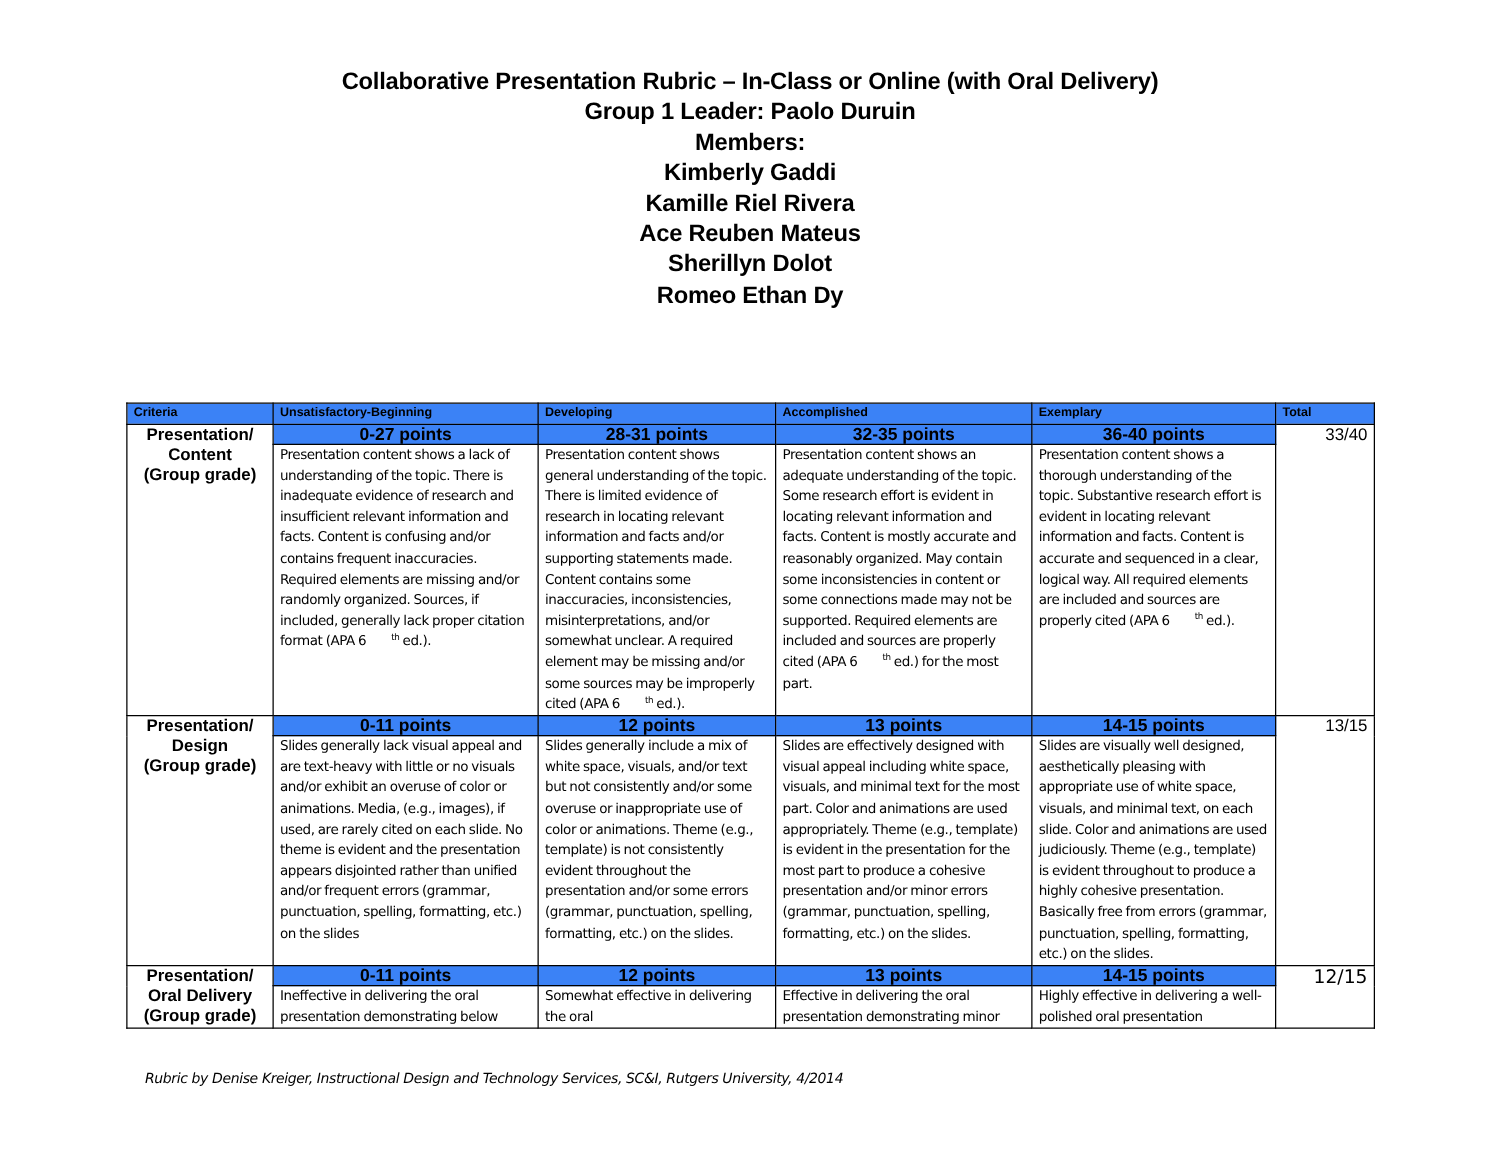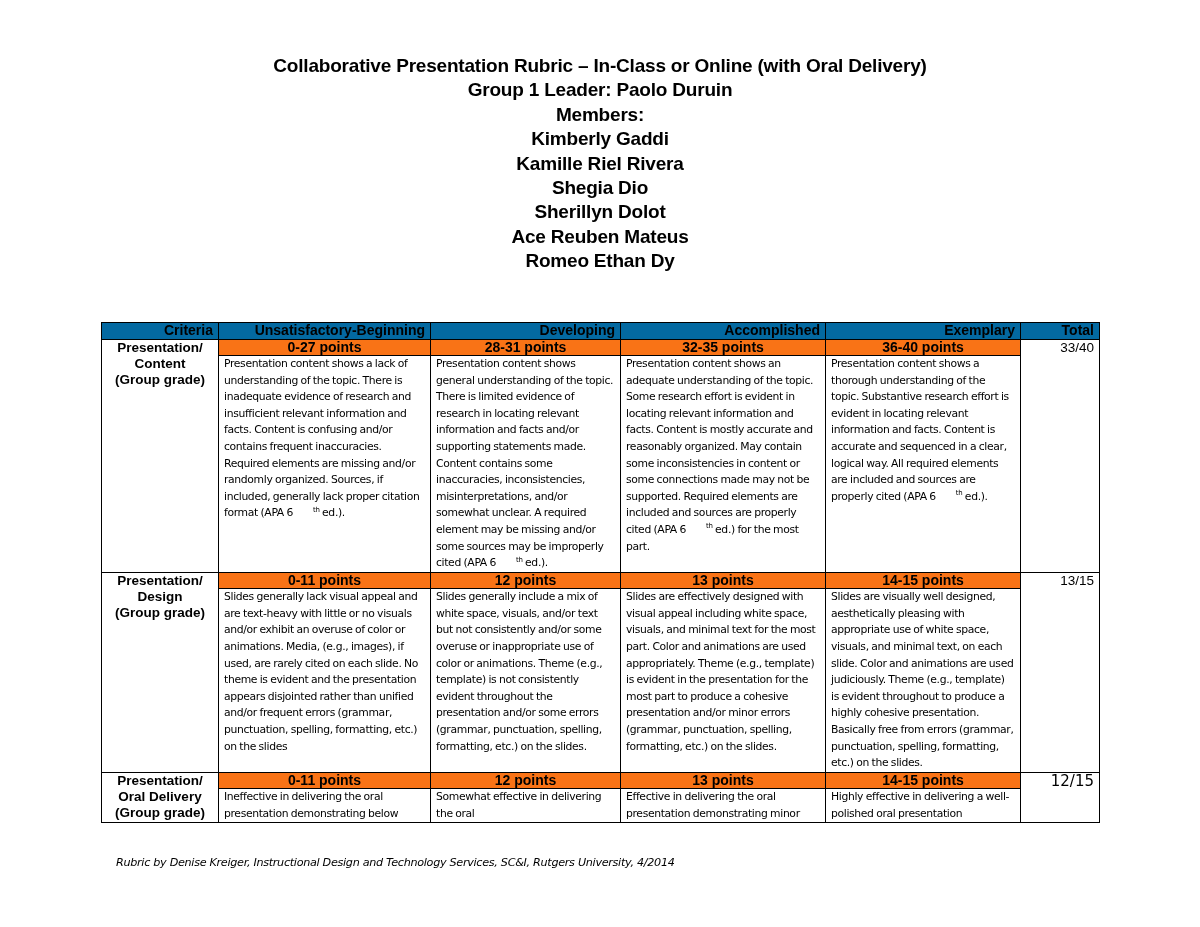--- a/index.html
+++ b/index.html
@@ -1,41 +1,40 @@
 <!DOCTYPE html>
 <html><head>
   <meta charset="utf-8">
   <style>
     html, body { margin: 0; padding: 0; background: #ffffff; }
     body { width: 1200px; height: 927px; position: relative; overflow: hidden; font-family: "Liberation Sans", sans-serif; color: #000; }
     .header { position: absolute; top: 54px; left: 0; width: 1200px; text-align: center; }
     .header .line { font-family: "Liberation Sans", sans-serif; font-weight: bold; font-size: 19px; line-height: 24.4px; letter-spacing: -0.2px; }
     table.rubric { position: absolute; left: 101px; top: 322px; border-collapse: collapse; table-layout: fixed; width: 998px; }
     table.rubric td, table.rubric th { border: 1px solid #000; padding: 0 5px; vertical-align: top; }
-    th.colhead { background: #0369a1; font-weight: bold; font-size: 14px; line-height: 15.5px; text-align: right; padding: 0 3px; }
-    td.points { background: #f97316; font-weight: bold; font-size: 14px; line-height: 15.5px; text-align: center; padding: 0 3px; }
+    th.colhead { background: #3b82f6; font-weight: bold; font-size: 10px; line-height: 15.5px; text-align: left; padding: 0 3px; }
+    td.points { background: #3b82f6; font-weight: bold; font-size: 14px; line-height: 15.5px; text-align: center; padding: 0 3px; }
     td.criteria { font-weight: bold; font-size: 13.5px; line-height: 16px; text-align: center; padding: 0 2px; border-bottom: 1px solid #000; }
     td.desc { font-family: "DejaVu Sans", sans-serif; font-size: 10.8px; line-height: 16.6px; letter-spacing: -0.35px; padding: 0 4px; word-spacing: -0.5px; }
     td.total { font-size: 13.5px; line-height: 16px; text-align: right; padding: 0 6px; margin-left: 28px; }
     td.total.c2 { font-family: "DejaVu Sans", sans-serif; font-size: 15px; }
     sup { font-size: 7px; line-height: 0; vertical-align: super; padding-left: 20px; }
     .footer { position: absolute; top: 856px; left: 116px; font-family: "DejaVu Sans", sans-serif; font-style: italic; font-size: 11.2px; letter-spacing: -0.3px; }
   </style>
 </head>
 <body>
 
 <div class="header">
   <div class="line">Collaborative Presentation Rubric – In-Class or Online (with Oral Delivery)</div>
   <div class="line">Group 1 Leader: Paolo Duruin</div>
   <div class="line">Members:</div>
   <div class="line">Kimberly Gaddi</div>
   <div class="line">Kamille Riel Rivera</div>
-  <div class="line">Shegia Dio</div>
+  <div class="line">Ace Reuben Mateus</div>
   <div class="line">Sherillyn Dolot</div>
-  <div class="line">Ace Reuben Mateus</div>
   <div class="line">Romeo Ethan Dy</div>
 </div>
 
 <table class="rubric">
   <colgroup>
     <col style="width:117px">
     <col style="width:212px">
     <col style="width:190px">
     <col style="width:205px">
     <col style="width:195px">

